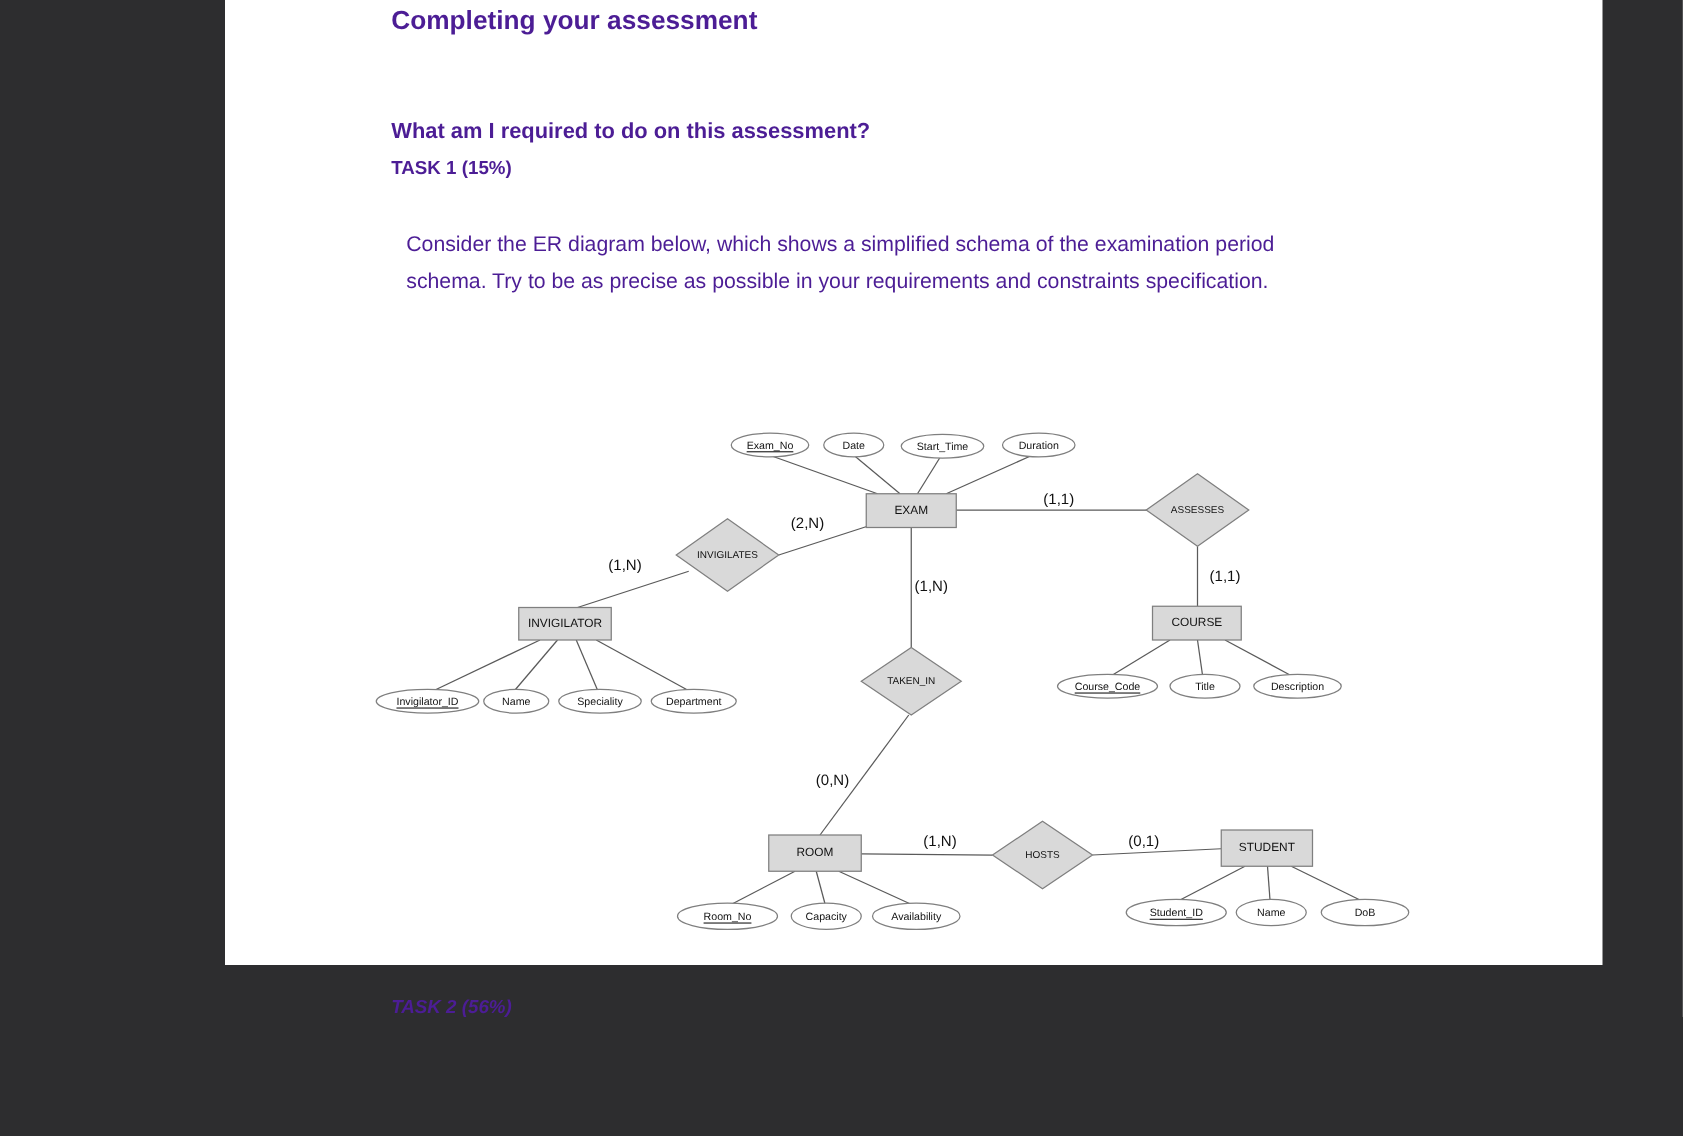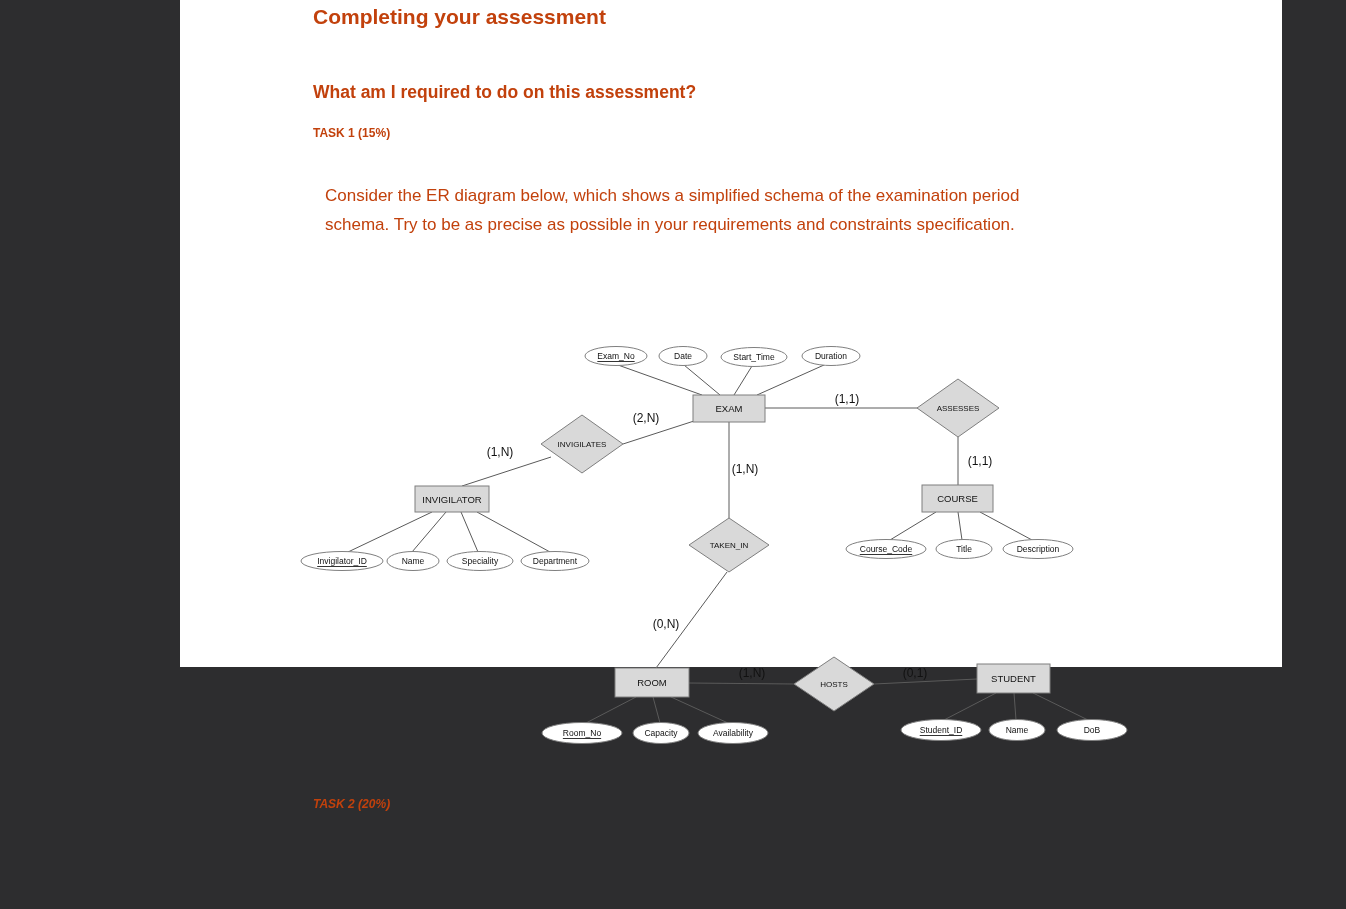--- a/index.html
+++ b/index.html
@@ -15,49 +15,49 @@
     position: relative;
     width: 1346px;
     height: 909px;
     background: #2d2d2f;
   }
   .paper {
     position: absolute;
     left: 180px;
     top: 0;
     width: 1102px;
-    height: 667px;
+    height: 772px;
     background: #ffffff;
-    color: #c2410c;
+    color: #4c1d95;
   }
   .doc-title {
     position: absolute;
     left: 133px;
     top: 5px;
     margin: 0;
     font-size: 21px;
     font-weight: bold;
     white-space: nowrap;
   }
   .doc-h2 {
     position: absolute;
     left: 133px;
-    top: 82px;
+    top: 94px;
     margin: 0;
     font-size: 17.5px;
     font-weight: bold;
     white-space: nowrap;
     text-align: center;
   }
   .doc-h3 {
     position: absolute;
     left: 133px;
     top: 126px;
     margin: 0;
-    font-size: 12px;
+    font-size: 15px;
     font-weight: bold;
     white-space: nowrap;
   }
   .para {
     position: absolute;
     left: 133px;
     margin: 12px;
     font-size: 17px;
     line-height: 29px;
     white-space: nowrap;
@@ -227,17 +227,17 @@
         <text x="847" y="403" text-anchor="middle" font-size="12px">(1,1)</text>
         <text x="646" y="422" text-anchor="middle" font-size="12px">(2,N)</text>
         <text x="500" y="456" text-anchor="middle" font-size="12px">(1,N)</text>
         <text x="745" y="473" text-anchor="middle" font-size="12px">(1,N)</text>
         <text x="980" y="465" text-anchor="middle" font-size="12px">(1,1)</text>
         <text x="666" y="628" text-anchor="middle" font-size="12px">(0,N)</text>
         <text x="752" y="677" text-anchor="middle" font-size="12px">(1,N)</text>
         <text x="915" y="677" text-anchor="middle" font-size="12px">(0,1)</text>
       </svg>
 
-    <h3 class="doc-h3 task2-h" style="top:797px;">TASK 2 (20%)</h3>
+    <h3 class="doc-h3 task2-h" style="top:797px;">TASK 2 (56%)</h3>
 
 
   </div>
 </div>
 
 </body></html>

